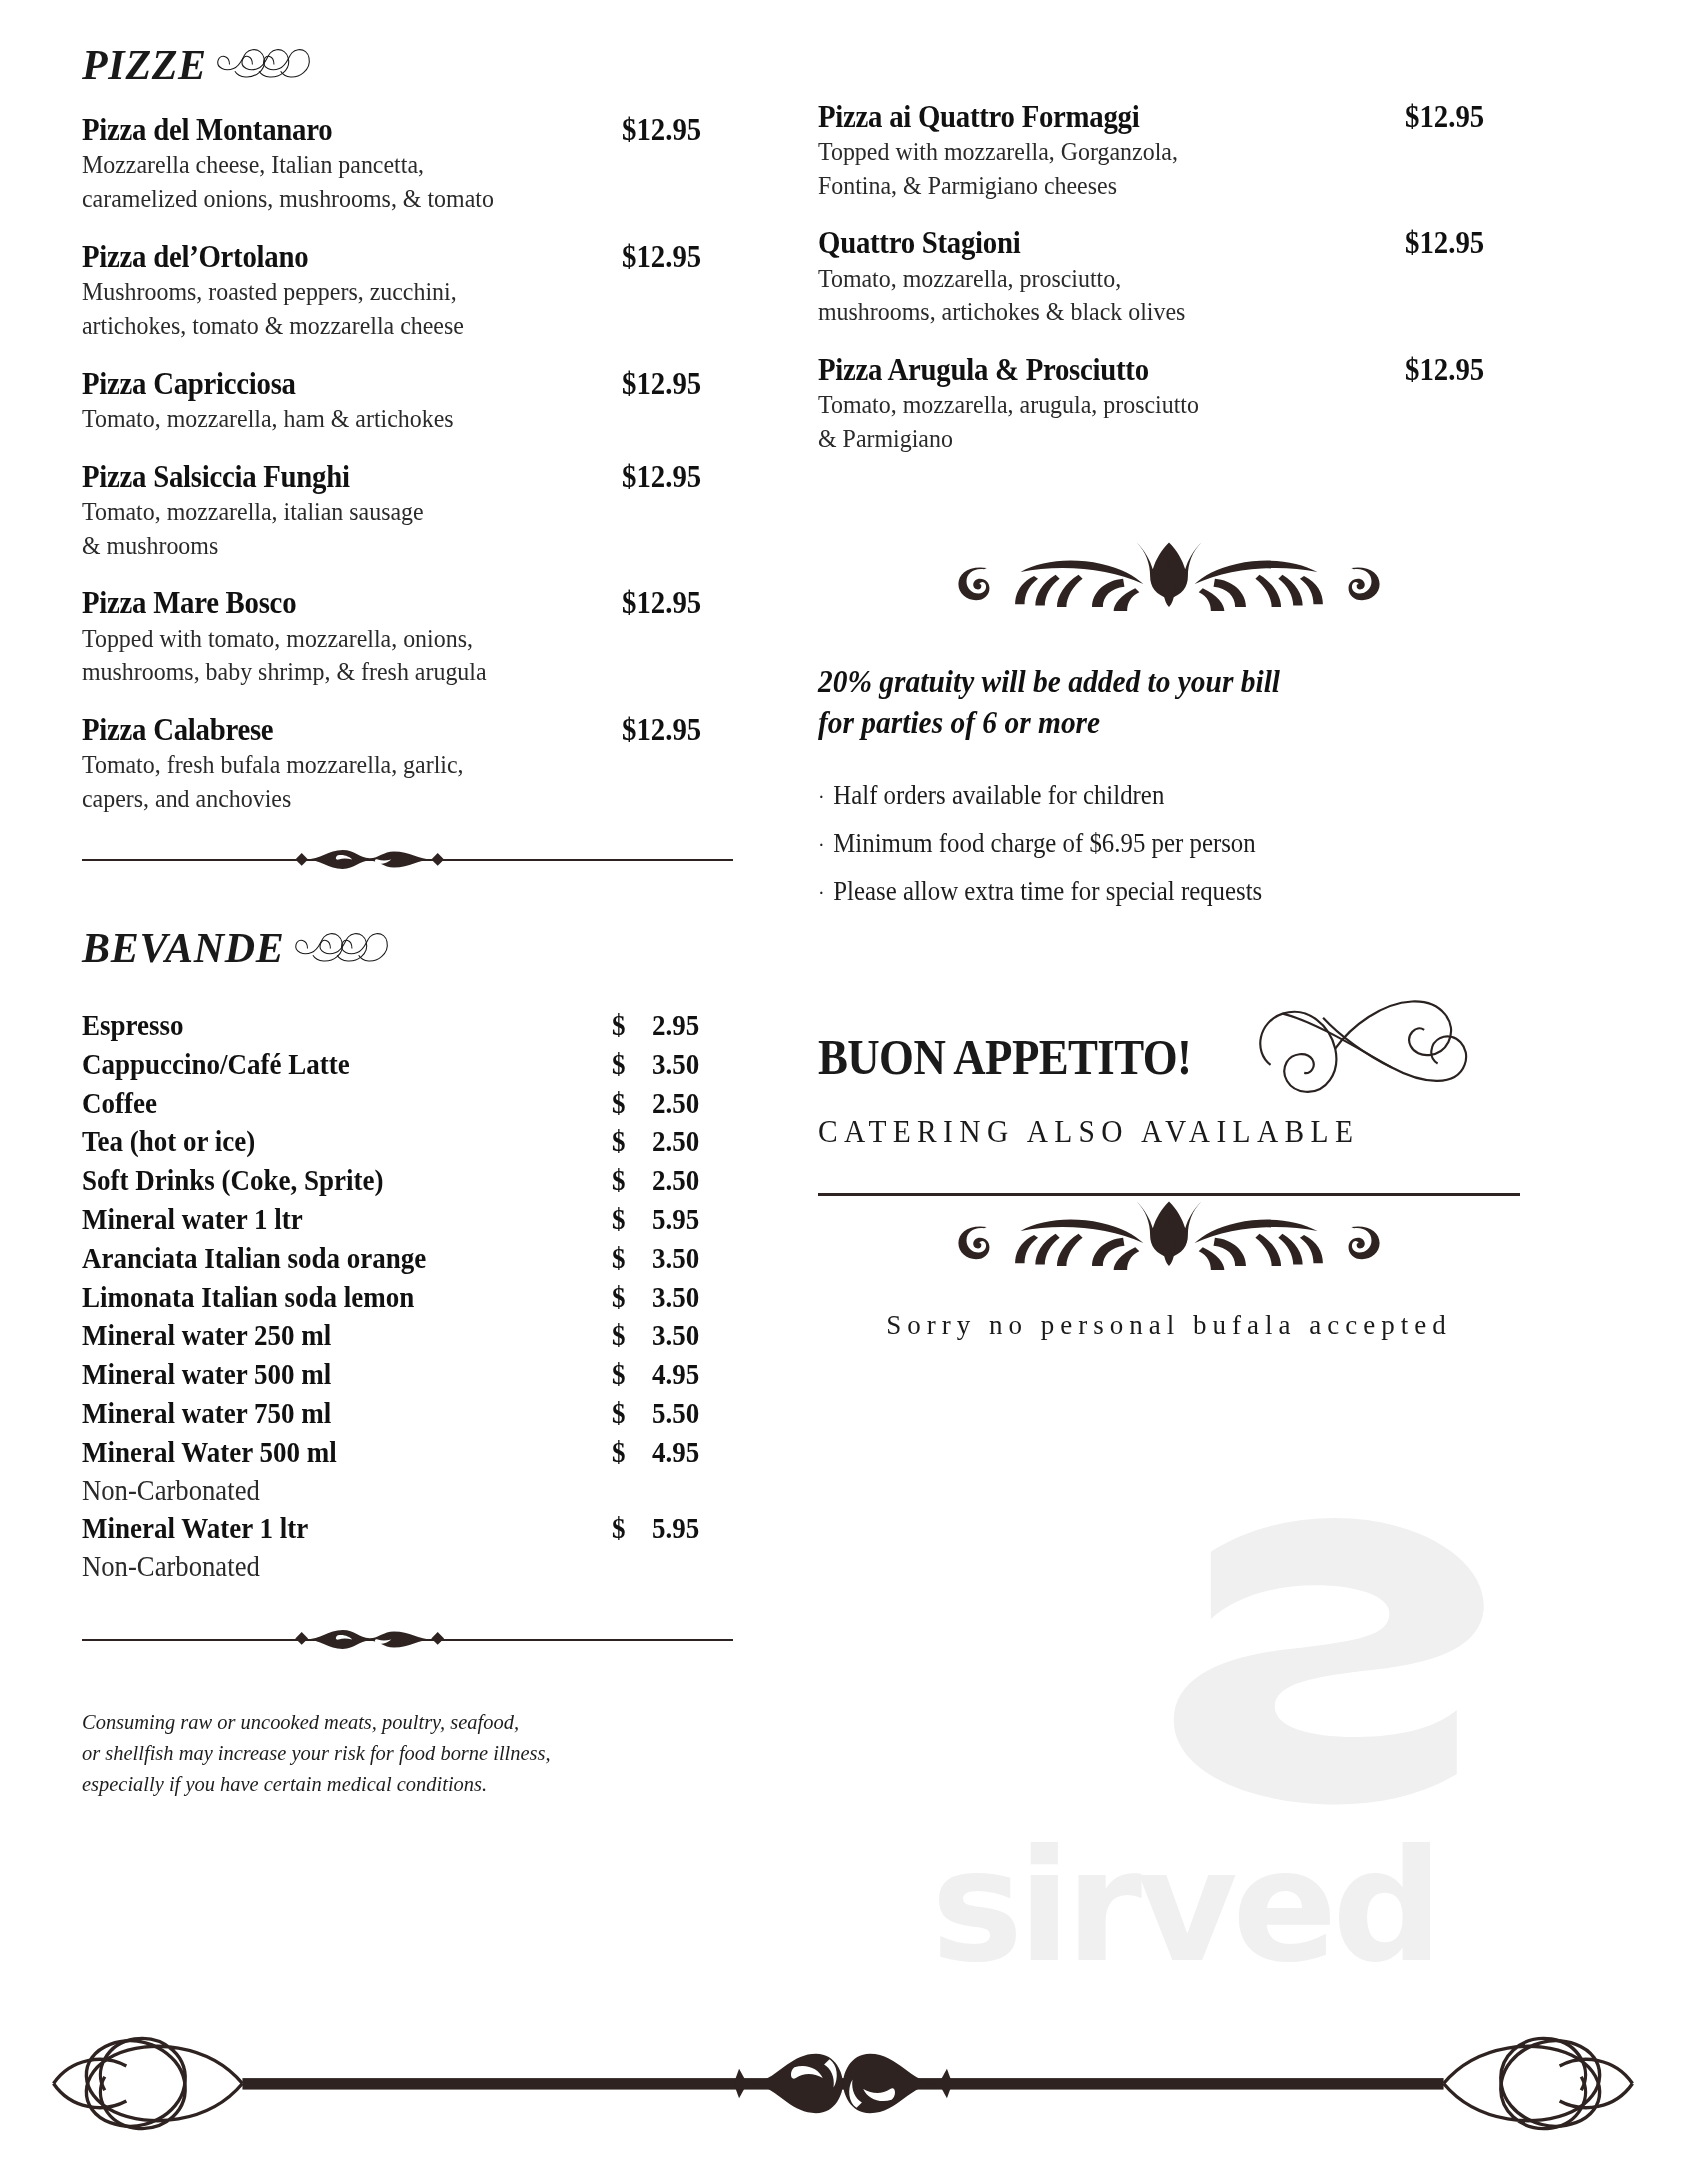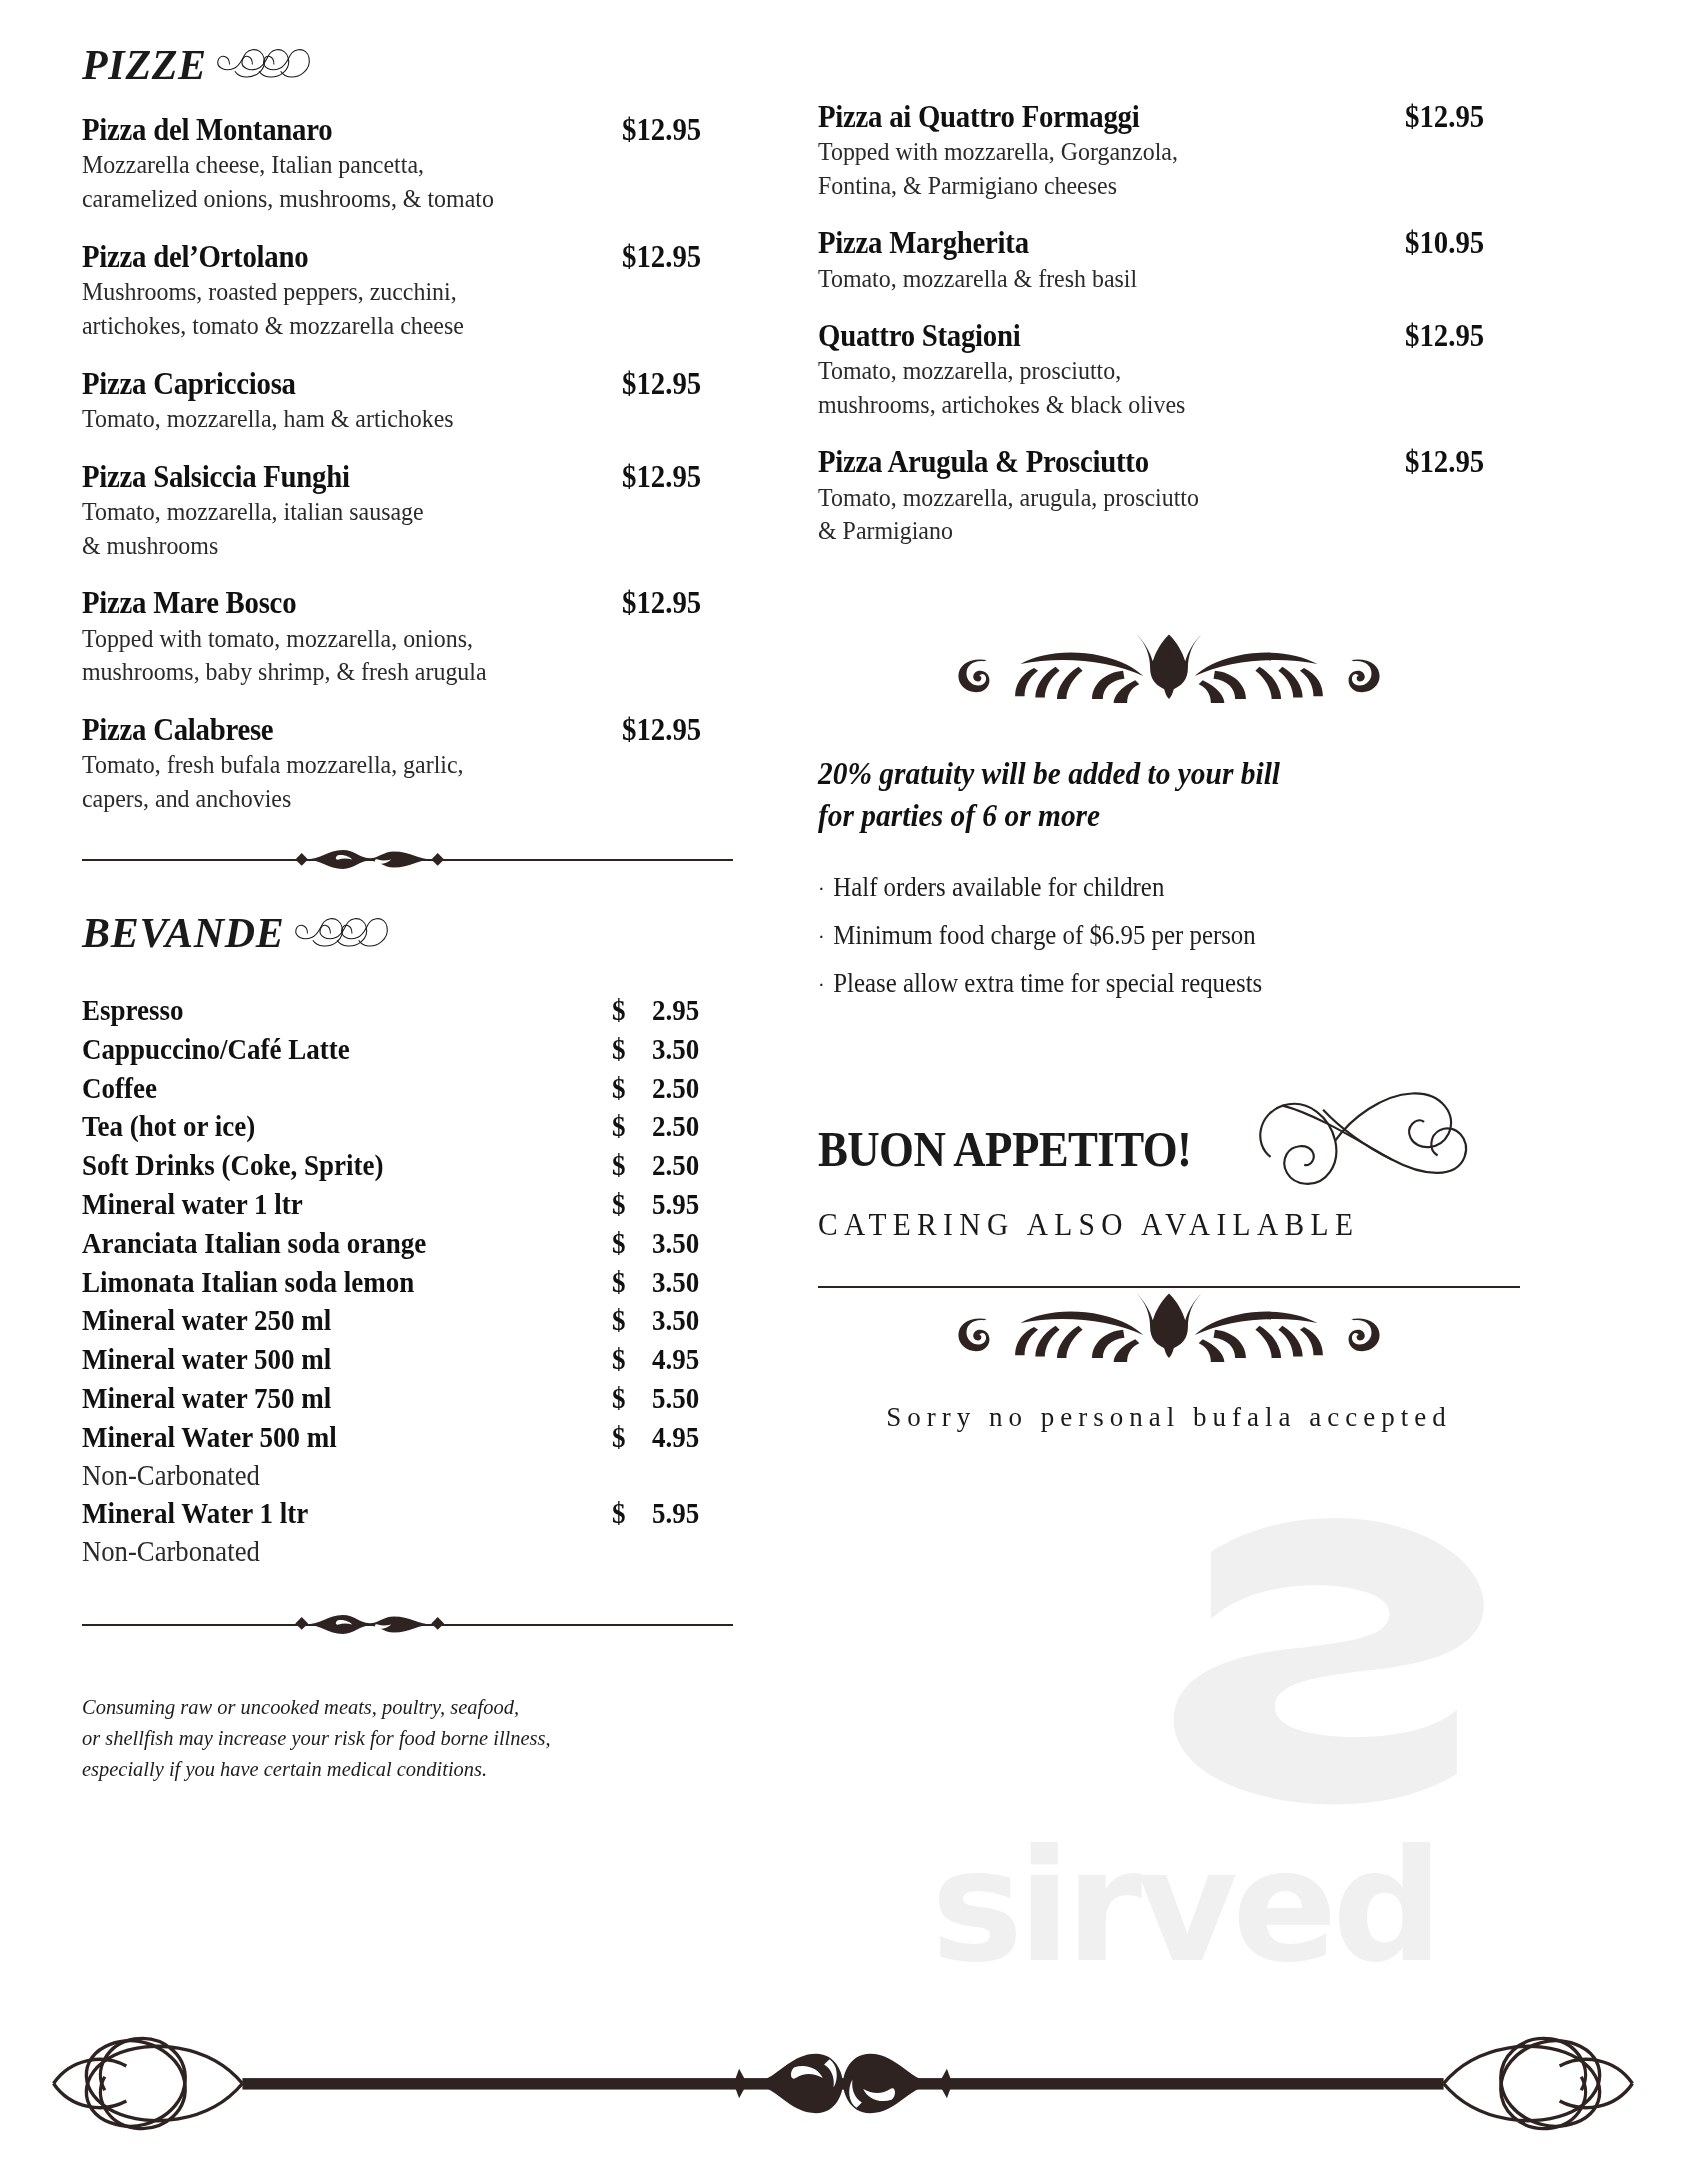--- a/index.html
+++ b/index.html
@@ -393,21 +393,21 @@
       <div class="dot" style="left:215px"></div>
       <div class="dot" style="left:351px"></div>
       <svg class="orn-mid" style="left:223px" viewBox="0 0 190 40">
         <path fill="currentColor" d="M0,20 C24,20 34,6 56,6 C74,6 80,18 96,18 C110,18 116,8 132,8 C156,8 168,20 190,20
                                       C168,20 156,32 132,32 C116,32 110,22 96,22 C80,22 74,34 56,34 C34,34 24,20 0,20 Z"></path>
         <path fill="#ffffff" d="M48,14 C58,12 66,16 70,20 C62,18 56,18 50,20 C46,21 44,18 48,14 Z"></path>
         <path fill="#ffffff" d="M106,26 C116,28 124,24 128,20 C120,22 114,22 108,20 C104,19 102,22 106,26 Z"></path>
       </svg>
     </div>
 
-    <div class="section-head" style="margin-top:36px;margin-bottom:35px">
+    <div class="section-head" style="margin-top:51px;margin-bottom:35px">
       <div class="title">BEVANDE</div>
       <svg class="head-flourish" viewBox="0 0 150 72">
         <g fill="none" stroke="currentColor" stroke-width="1.6">
           <path d="M26,36 C26,22 12,20 9,30 C6,41 20,47 32,42 C48,35 44,16 60,14 C78,12 84,36 70,48 C58,58 40,56 34,46"></path>
           <path d="M60,36 C60,22 48,20 45,30 C42,41 56,47 68,42 C84,35 80,16 96,14 C114,12 120,36 106,48 C94,58 76,56 70,46"></path>
           <path d="M92,36 C92,22 80,20 77,30 C74,41 88,47 100,42 C116,35 112,16 128,14 C146,12 150,36 136,48 C124,58 108,56 102,46"></path>
         </g>
       </svg>
     </div>
 
@@ -501,27 +501,20 @@
   <div class="col-right">
 
     <div style="margin-top:73px">
       <div class="item">
         <div class="item-row">
           <div class="item-name">Pizza ai Quattro Formaggi</div>
           <div class="item-price">$12.95</div>
         </div>
         <div class="item-desc" style="white-space:pre-line">Topped with mozzarella, Gorganzola,
 Fontina, &amp; Parmigiano cheeses</div>
-      </div>
-      <div class="item">
-        <div class="item-row">
-          <div class="item-name">Pizza Margherita</div>
-          <div class="item-price">$10.95</div>
-        </div>
-        <div class="item-desc" style="white-space:pre-line">Tomato, mozzarella &amp; fresh basil</div>
       </div>
       <div class="item">
         <div class="item-row">
           <div class="item-name">Quattro Stagioni</div>
           <div class="item-price">$12.95</div>
         </div>
         <div class="item-desc" style="white-space:pre-line">Tomato, mozzarella, prosciutto,
 mushrooms, artichokes &amp; black olives</div>
       </div>
       <div class="item">

